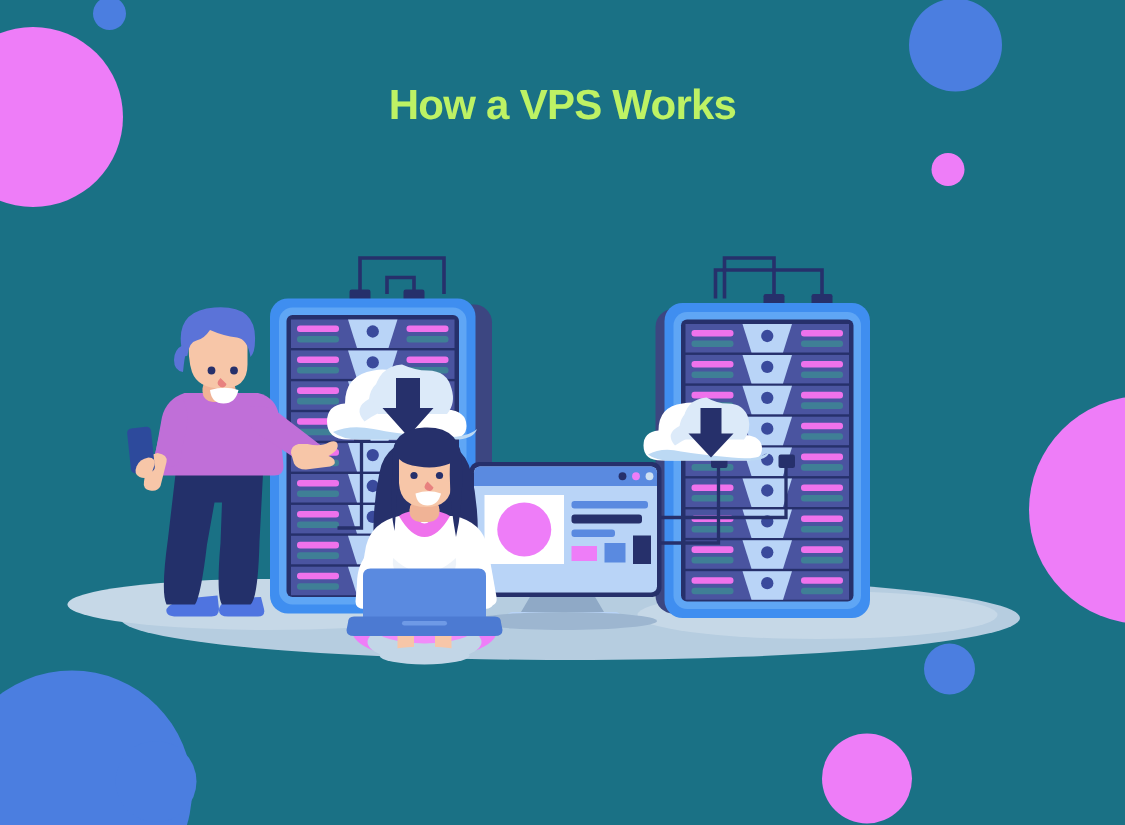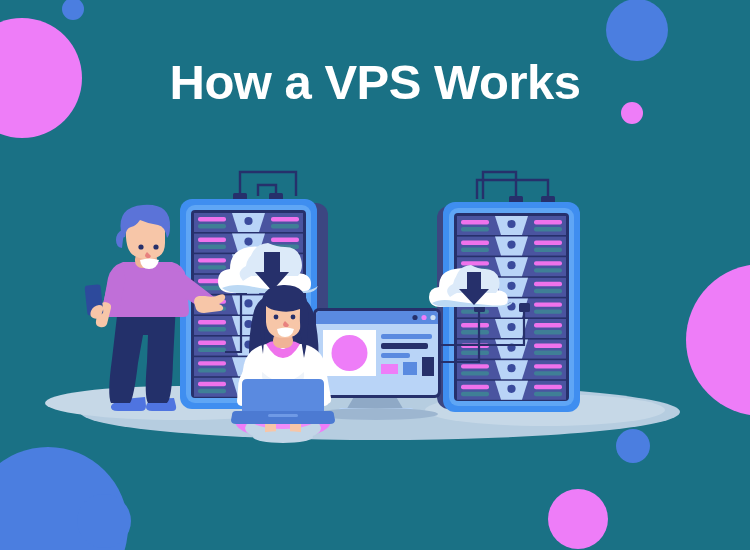--- a/index.html
+++ b/index.html
@@ -7,22 +7,22 @@
     width:750px;height:550px;overflow:hidden;
     font-family:"Liberation Sans", sans-serif;
     background:#1a7185;
     position:relative;
   }
   .stage{position:absolute;inset:0;overflow:hidden;}
   .stage svg{display:block;}
   .title{
     position:absolute;left:0;top:54px;width:750px;
     text-align:center;
-    color:#ffffff;
-    font-size:49px;
+    color:#bef264;
+    font-size:28px;
     font-weight:bold;
     letter-spacing:-0.5px;
     font-family:"Liberation Sans", sans-serif;
     z-index:5;
     white-space:nowrap;
   }
 </style>
 </head>
 <body>
 

